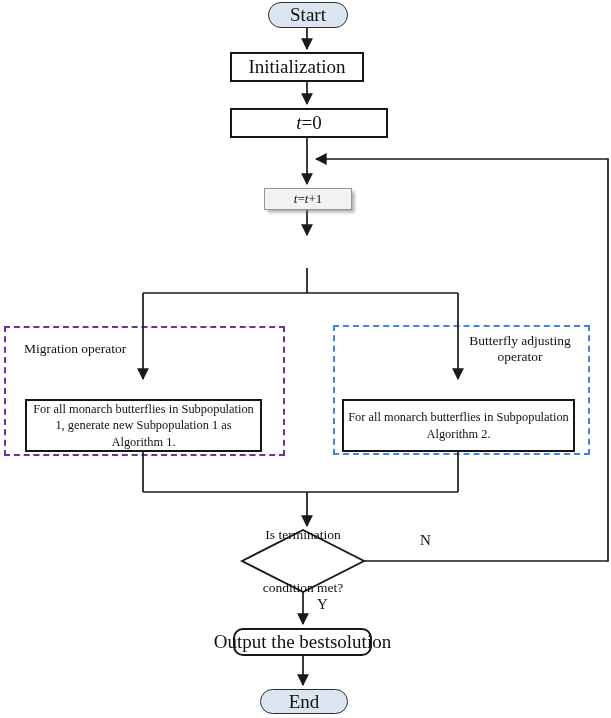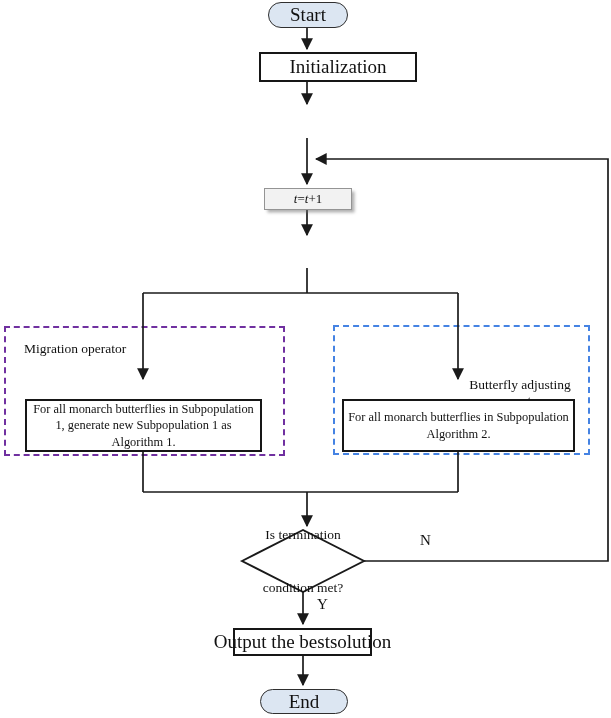--- a/index.html
+++ b/index.html
@@ -86,33 +86,36 @@
     <path class="edge" d="M307,492 V526" marker-end="url(#arw)"></path>
     <polygon class="shape" points="242,561 303,530 364,561 303,592"></polygon>
     <path class="edge" d="M303,592 V624" marker-end="url(#arw)"></path>
     <path class="edge" d="M303,656 V685" marker-end="url(#arw)"></path>
   </svg>
 
   <div class="group migration" style="left:4px;top:326px;width:281px;height:130px;"></div>
   <div class="group-label" style="left:24px;top:341px;">Migration operator</div>
 
   <div class="group adjusting" style="left:333px;top:325px;width:257px;height:130px;"></div>
-  <div class="group-label" style="left:445px;top:333px;width:150px;text-align:center;margin-top:44px;">
+  <div class="group-label" style="left:445px;top:333px;width:150px;text-align:center;">
     <div>Butterfly adjusting</div>
     <div>operator</div>
   </div>
 
   <div class="node terminal" style="left:268px;top:2px;width:80px;height:26px;">
     <span>Start</span>
   </div>
 
-  <div class="node" style="left:230px;top:52px;width:158px;height:30px;margin-left:29px;">
+  <div class="node" style="left:230px;top:52px;width:134px;height:30px;">
     <span>Initialization</span>
   </div>
 
+  <div class="node" style="left:230px;top:108px;width:158px;height:30px;">
+    <span><span class="it">t</span><span>=0</span></span>
+  </div>
 
   <div class="node counter" style="left:264px;top:188px;width:88px;height:22px;">
     <span><span class="it">t</span><span>=</span><span class="it">t</span><span>+1</span></span>
   </div>
 
 
   <div class="multiline" style="left:25px;top:383px;width:237px;height:53px;">
     <div>For all monarch butterflies in Subpopulation</div>
     <div>1, generate new Subpopulation 1 as</div>
     <div>Algorithm 1.</div>
@@ -124,21 +127,21 @@
   </div>
 
   <div class="diamond-text" style="left:242px;top:539px;width:122px;height:44px;">
     <div>Is termination</div>
     <div>condition met?</div>
   </div>
 
   <div class="edge-label" style="left:420px;top:532px;">N</div>
   <div class="edge-label" style="left:317px;top:596px;">Y</div>
 
-  <div class="node" style="left:233px;top:628px;width:139px;height:28px;">
+  <div class="node" style="left:233px;top:628px;width:139px;height:28px;border-radius:10px;">
     <span>Output the bestsolution</span>
   </div>
 
   <div class="node terminal" style="left:260px;top:689px;width:88px;height:25px;">
     <span>End</span>
   </div>
 
 </div>
 
 </body></html>

